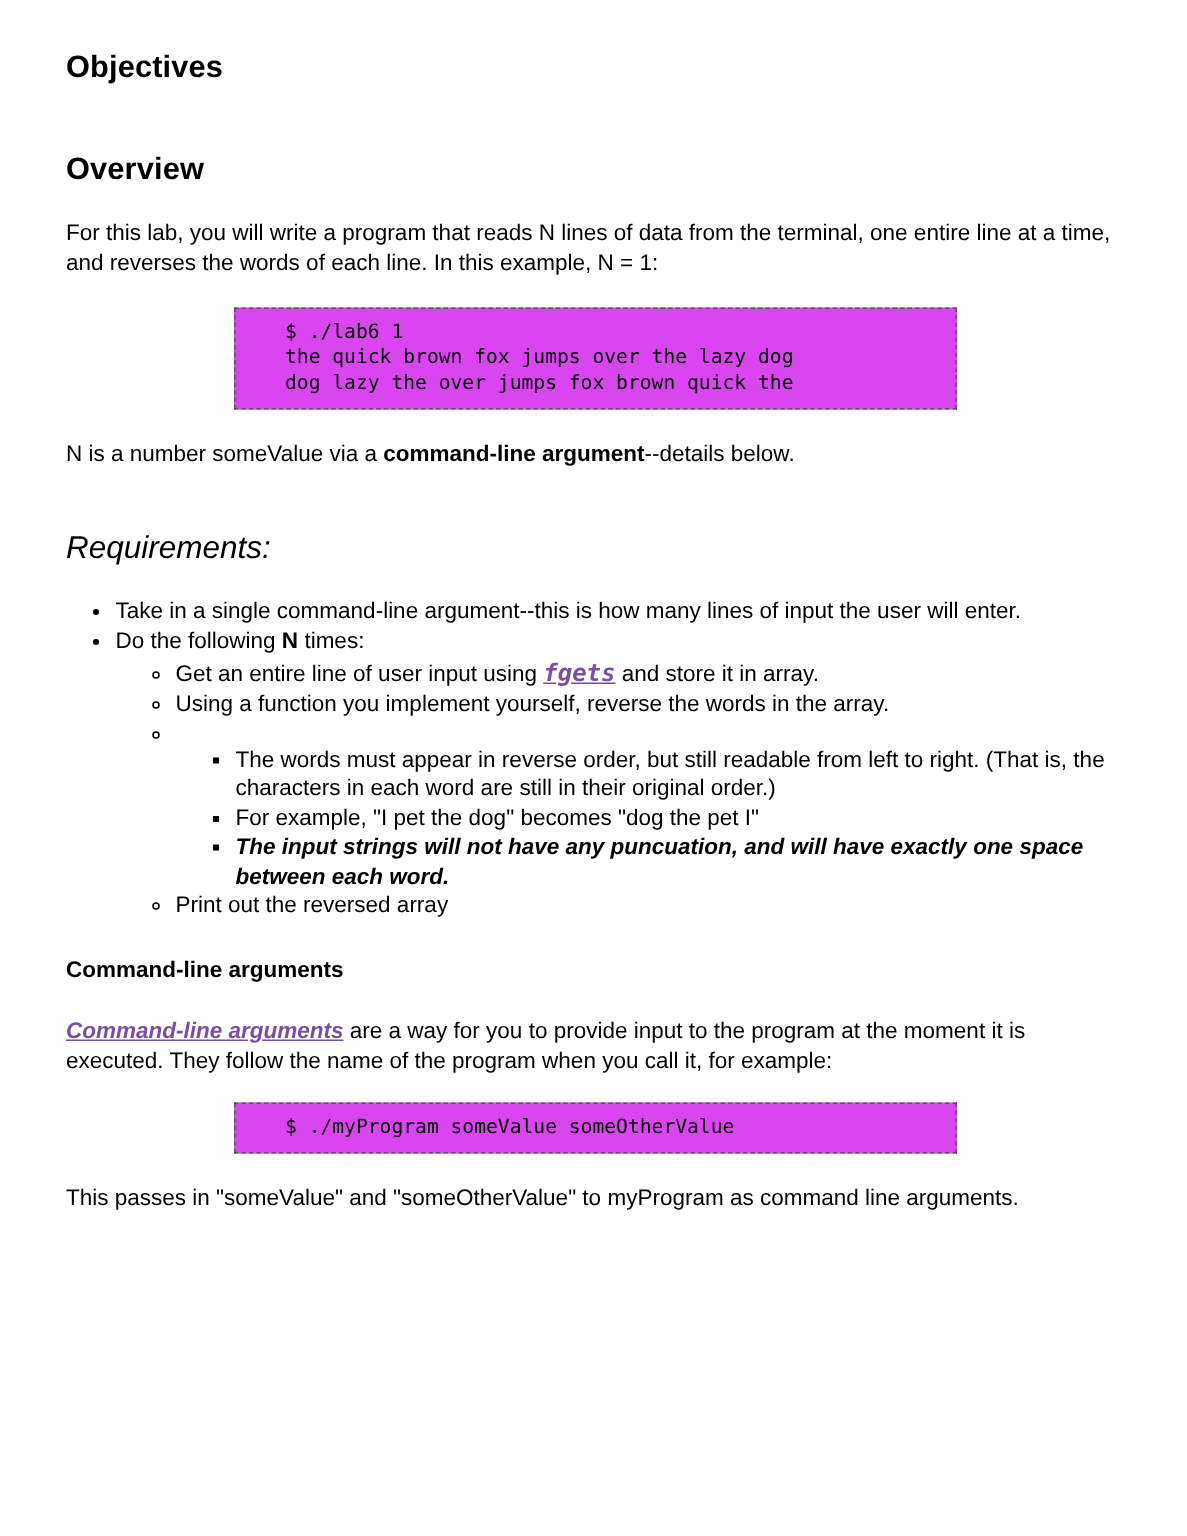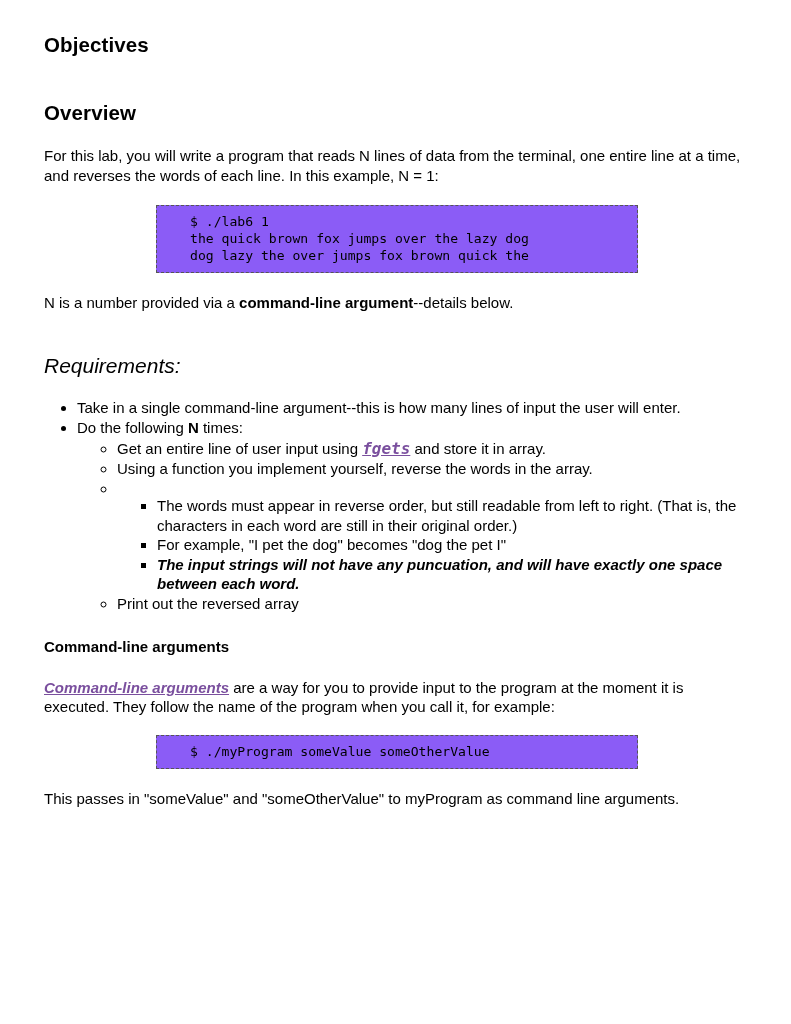--- a/index.html
+++ b/index.html
@@ -104,21 +104,21 @@
   }
 
   pre.code {
     border: 1px dashed #555555;
     margin: 0;
     padding: 7px 10px 8px 33px;
     font-family: "DejaVu Sans Mono", "Liberation Mono", monospace;
     font-size: 13.1px;
     line-height: 1.30;
     color: #000000;
-    background: #8b5cf6;
+    background: #d946ef;
     white-space: pre;
     box-sizing: border-box;
   }
   .code-wrap {
     margin-left: 112px;
     width: 482px;
   }
   .sp-18 { height: 18px; }
   .sp-20 { height: 20px; }
   .sp-22 { height: 22px; }
@@ -142,21 +142,21 @@
     <div class="sp-20"></div>
 
     <div class="code-wrap">
       <pre class="code">$ ./lab6 1
 the quick brown fox jumps over the lazy dog
 dog lazy the over jumps fox brown quick the</pre>
     </div>
 
     <div class="sp-20"></div>
 
-    <p class="body"><span>N is a number provided via a </span><span class="bold">command-line argument</span><span>--details below.</span></p>
+    <p class="body"><span>N is a number someValue via a </span><span class="bold">command-line argument</span><span>--details below.</span></p>
 
     <div class="sp-20"></div>
 
     <div class="sp-20"></div>
     <p class="req-label">Requirements:</p>
 
     <div class="sp-20"></div>
 
     <ul>
       <li>Take in a single command-line argument--this is how many lines of input the user will enter.</li>

